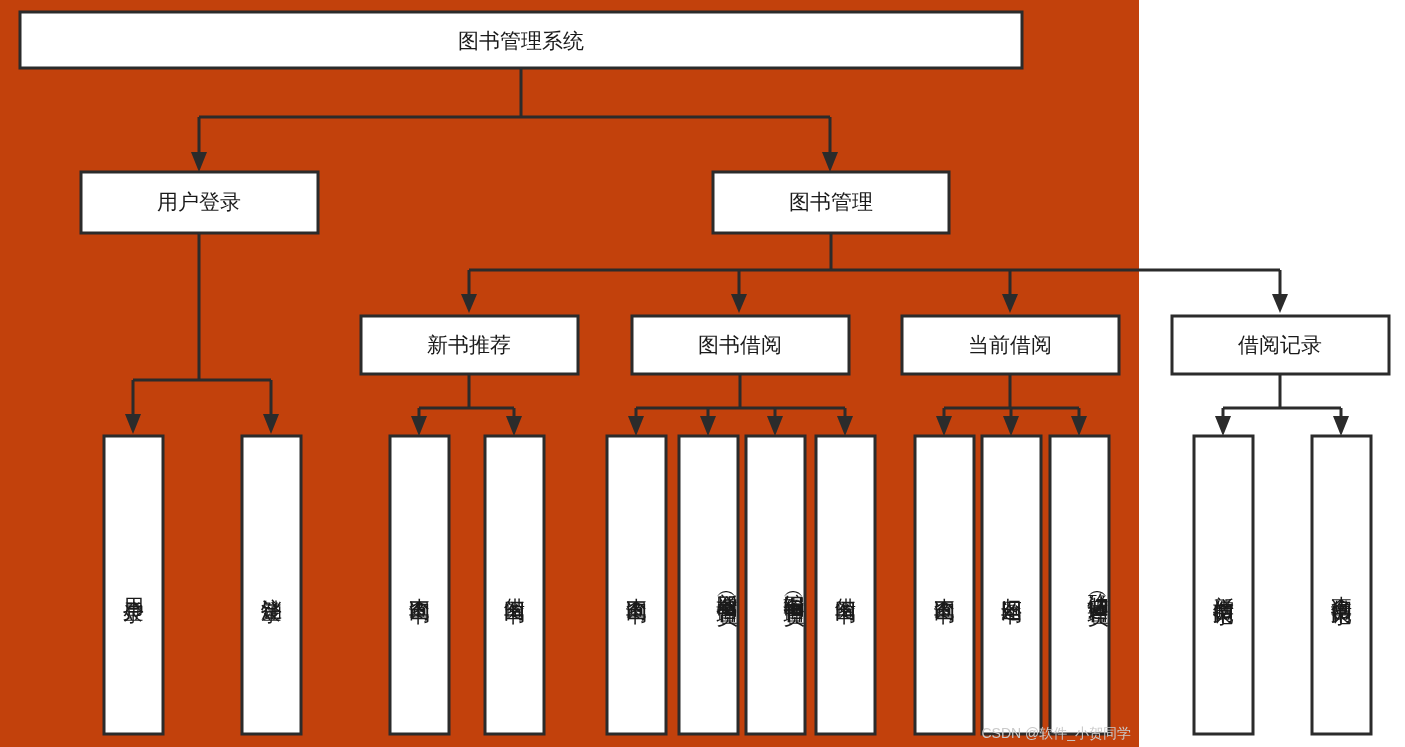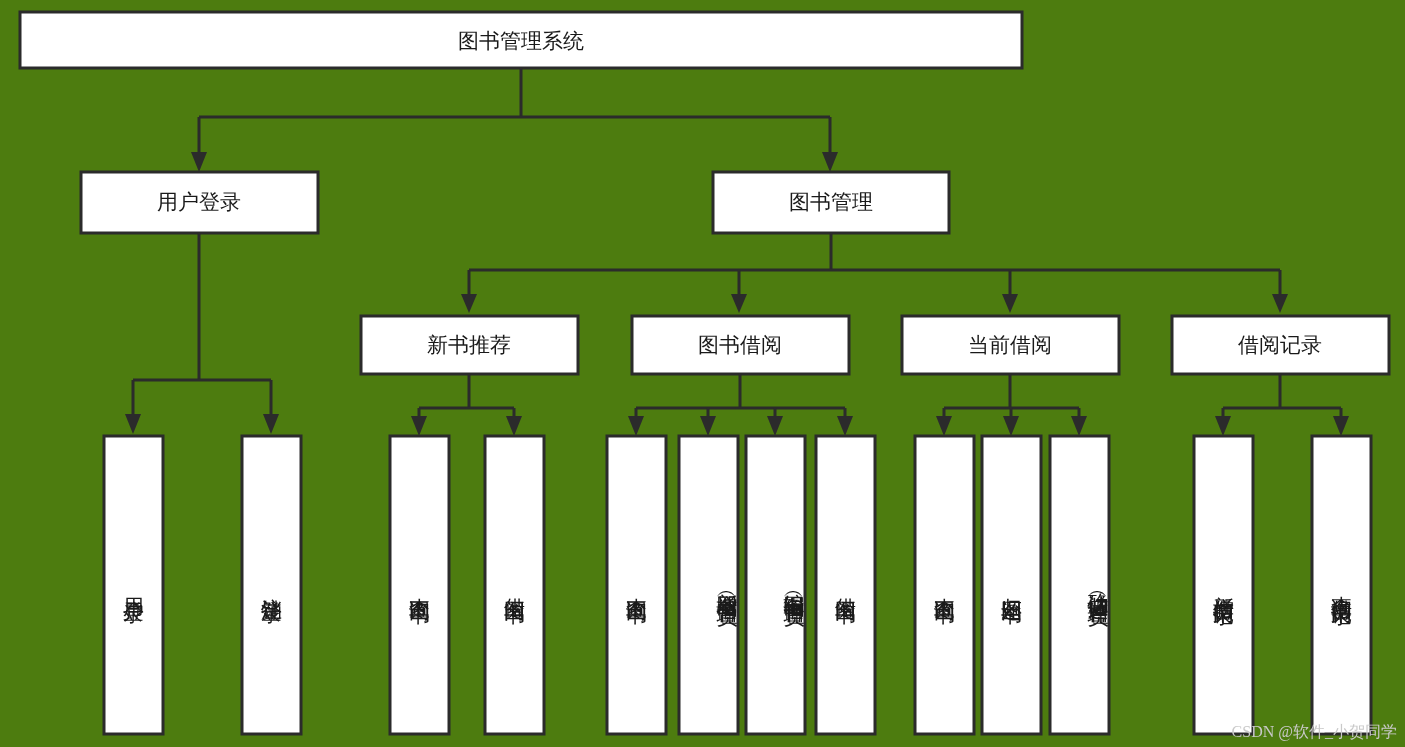--- a/index.html
+++ b/index.html
@@ -9,23 +9,23 @@
     background: #ffffff;
   }
   body {
     width: 1405px;
     height: 747px;
     font-family: "DejaVu Sans", "Liberation Sans", sans-serif;
     overflow: hidden;
   }
   #diagram-root {
     position: relative;
-    width: 1405px;
+    width: 1139px;
     height: 747px;
-    background: #4d7c0f;
+    background: #c2410c;
   }
   svg#tree-svg {
     position: absolute;
     left: 0;
     top: 0;
     width: 1405px;
     height: 747px;
     display: block;
   }
   .node-rect {
@@ -61,22 +61,22 @@
     display: flex;
     align-items: center;
     justify-content: center;
     white-space: nowrap;
     pointer-events: none;
   }
   .watermark {
     position: absolute;
     right: 8px;
     bottom: 4px;
-    font-family: Liberation Serif, serif;
-    font-size: 16px;
+    font-family: Liberation Sans, sans-serif;
+    font-size: 14px;
     color: #c9c9c9;
     white-space: nowrap;
     user-select: none;
   }
 </style>
 </head>
 <body>
 
 <div id="diagram-root">
 

